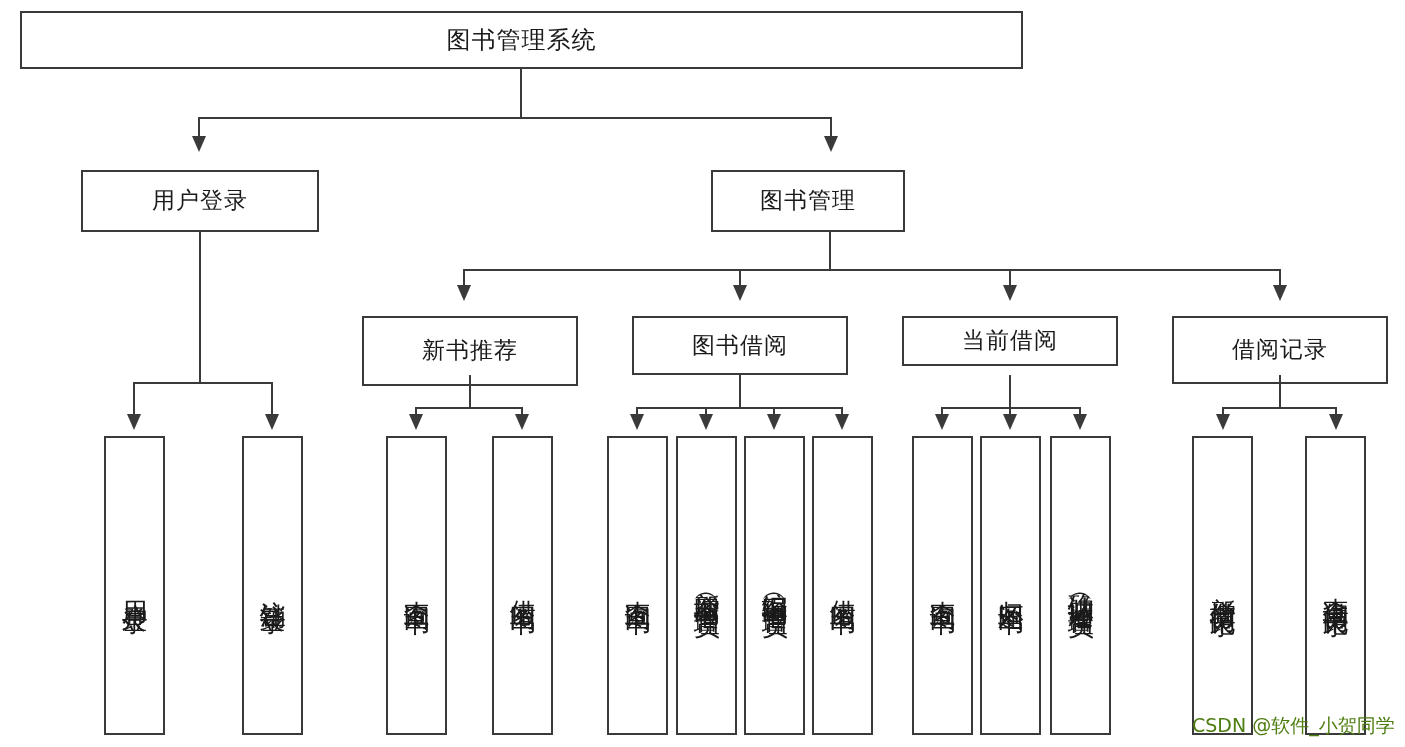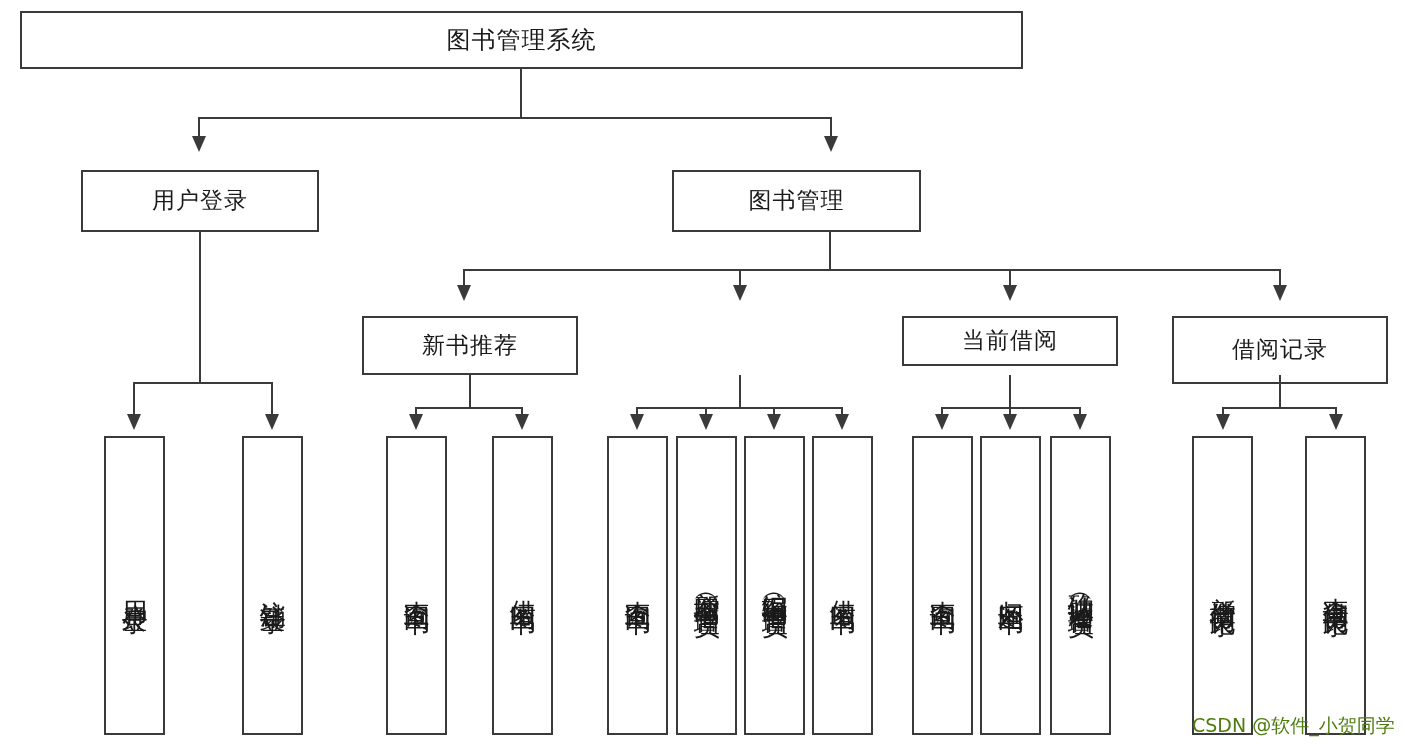--- a/index.html
+++ b/index.html
@@ -94,21 +94,21 @@
   <div class="ln v" style="left:520px; top:69px; height:49px;"></div>
   <div class="ln h" style="left:198px; top:117px; width:634px;"></div>
   <div class="ln v" style="left:198px; top:117px; height:21px;"></div>
   <div class="ln v" style="left:830px; top:117px; height:21px;"></div>
   <div class="arrow" style="left:192px; top:136px;"></div>
   <div class="arrow" style="left:824px; top:136px;"></div>
 
   <div class="node h" style="left:81px; top:170px; width:238px; height:62px;">
     <span class="label">用户登录</span>
   </div>
-  <div class="node h" style="left:672px; top:170px; width:249px; height:62px;">
+  <div class="node h" style="left:711px; top:170px; width:194px; height:62px;">
     <span class="label">图书管理</span>
   </div>
 
   <div class="ln v" style="left:199px; top:232px; height:151px;"></div>
   <div class="ln h" style="left:133px; top:382px; width:139px;"></div>
   <div class="ln v" style="left:133px; top:382px; height:34px;"></div>
   <div class="ln v" style="left:271px; top:382px; height:34px;"></div>
   <div class="arrow" style="left:127px; top:414px;"></div>
   <div class="arrow" style="left:265px; top:414px;"></div>
 
@@ -116,22 +116,25 @@
   <div class="ln h" style="left:463px; top:269px; width:817px;"></div>
   <div class="ln v" style="left:463px; top:269px; height:18px;"></div>
   <div class="ln v" style="left:739px; top:269px; height:18px;"></div>
   <div class="ln v" style="left:1009px; top:269px; height:18px;"></div>
   <div class="ln v" style="left:1279px; top:269px; height:18px;"></div>
   <div class="arrow" style="left:457px; top:285px;"></div>
   <div class="arrow" style="left:733px; top:285px;"></div>
   <div class="arrow" style="left:1003px; top:285px;"></div>
   <div class="arrow" style="left:1273px; top:285px;"></div>
 
-  <div class="node h" style="left:362px; top:316px; width:216px; height:59px;">
+  <div class="node h" style="left:362px; top:316px; width:216px; height:70px;">
     <span class="label">新书推荐</span>
+  </div>
+  <div class="node h" style="left:632px; top:316px; width:216px; height:59px;">
+    <span class="label">图书借阅</span>
   </div>
   <div class="node h" style="left:902px; top:316px; width:216px; height:50px;">
     <span class="label">当前借阅</span>
   </div>
   <div class="node h" style="left:1172px; top:316px; width:216px; height:68px;">
     <span class="label">借阅记录</span>
   </div>
 
   <div class="ln v" style="left:469px; top:375px; height:33px;"></div>
   <div class="ln h" style="left:415px; top:407px; width:108px;"></div>

